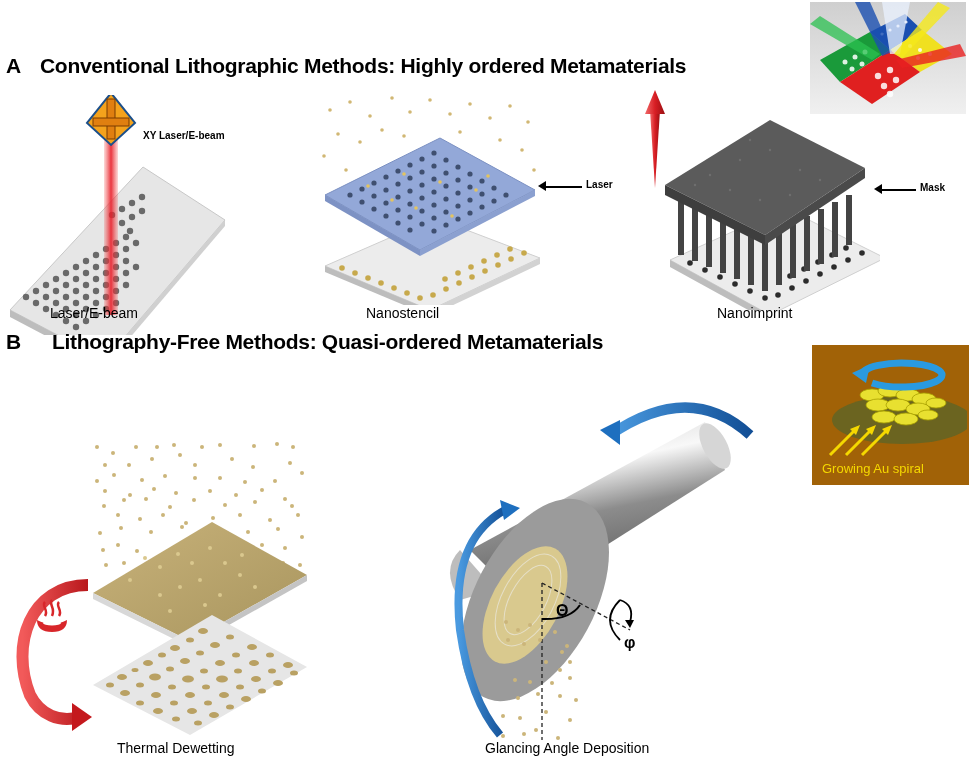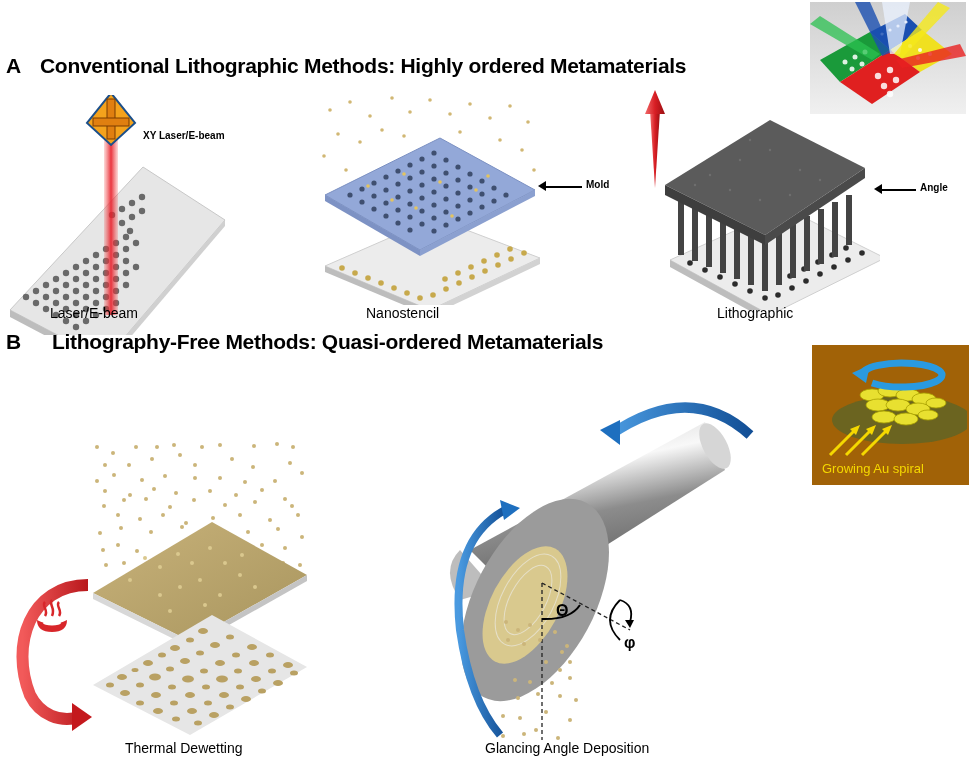--- a/index.html
+++ b/index.html
@@ -228,21 +228,21 @@
         <circle cx="106" cy="118" r="1.8"></circle>
         <circle cx="166" cy="100" r="1.8"></circle>
         <circle cx="142" cy="126" r="1.8"></circle>
         <circle cx="82" cy="110" r="1.8"></circle>
         <circle cx="178" cy="86" r="1.8"></circle>
     </g>
   </svg>
 </div>
 <div class="abs" style="left:542px;top:186px;width:40px;height:1.5px;background:#000;"></div>
 <div class="abs" style="left:538px;top:181px;width:0;height:0;border-top:5px solid transparent;border-bottom:5px solid transparent;border-right:8px solid #000;"></div>
-<div class="abs label" style="left:586px;top:179px;">Mold</div>
+<div class="abs label" style="left:586px;top:179px;">Laser</div>
 <div class="abs caption" style="left:366px;top:305px;">Nanostencil</div>
 
 <div class="abs" style="left:620px;top:80px;width:260px;height:230px;">
   <svg width="260" height="230" viewBox="0 0 260 230">
     <defs>
       <linearGradient id="redarrow" x1="0" x2="1">
         <stop offset="0" stop-color="#f06a6a"></stop>
           <stop offset="0.5" stop-color="#d81e24"></stop>
           <stop offset="1" stop-color="#9a0f12"></stop>
       </linearGradient>
@@ -302,22 +302,22 @@
         <circle cx="110" cy="110" r="1.2"></circle>
         <circle cx="200" cy="100" r="1.2"></circle>
         <circle cx="170" cy="115" r="1.2"></circle>
         <circle cx="130" cy="60" r="1.2"></circle>
         <circle cx="75" cy="105" r="1.2"></circle>
     </g>
   </svg>
 </div>
 <div class="abs" style="left:880px;top:189px;width:36px;height:1.5px;background:#000;"></div>
 <div class="abs" style="left:874px;top:184px;width:0;height:0;border-top:5px solid transparent;border-bottom:5px solid transparent;border-right:8px solid #000;"></div>
-<div class="abs label" style="left:920px;top:182px;">Angle</div>
-<div class="abs caption" style="left:717px;top:305px;">Lithographic</div>
+<div class="abs label" style="left:920px;top:182px;">Mask</div>
+<div class="abs caption" style="left:717px;top:305px;">Nanoimprint</div>
 
 <div class="abs" style="left:810px;top:2px;width:156px;height:112px;background:linear-gradient(180deg,#cfcfcf,#f0f0f0);overflow:hidden;">
   <svg width="156" height="112" viewBox="0 0 156 112">
     <polygon points="10,58 60,30 80,48 30,80" fill="#1a9a3a"></polygon>
     <polygon points="60,30 95,12 112,28 80,48" fill="#1a4fb0"></polygon>
     <polygon points="80,48 112,28 142,52 110,70" fill="#f0e020"></polygon>
     <polygon points="30,80 80,48 110,70 62,102" fill="#e02020"></polygon>
     <g fill="#ffffff" opacity="0.85">
       <circle cx="35" cy="60" r="2.5"></circle>
         <circle cx="45" cy="55" r="2.5"></circle>
@@ -511,21 +511,21 @@
   </svg>
 </div>
 
 <div class="abs" style="left:34px;top:598px;width:36px;height:36px;">
   <svg width="36" height="36" viewBox="0 0 36 36">
     <path d="M11,4 c-4,4 4,8 0,14 M18,2 c-4,4 4,8 0,16 M25,4 c-4,4 4,8 0,14" fill="none" stroke="#d8262a" stroke-width="2.5"></path>
     <path d="M3,22 Q18,30 33,22 Q33,34 18,34 Q3,34 3,22 Z" fill="#d8262a"></path>
     <ellipse cx="18" cy="25" rx="9" ry="2.5" fill="#fff"></ellipse>
   </svg>
 </div>
-<div class="abs caption" style="left:125px;top:740px;">Thermal Dewetting</div>
+<div class="abs caption" style="left:117px;top:740px;">Thermal Dewetting</div>
 
 <div class="abs" style="left:420px;top:400px;width:380px;height:340px;">
   <svg width="380" height="340" viewBox="0 0 380 340">
     <defs>
       <linearGradient id="rod" x1="0" y1="0" x2="0.3" y2="1">
         <stop offset="0" stop-color="#c8c8c8"></stop>
           <stop offset="0.35" stop-color="#f8f8f8"></stop>
           <stop offset="0.6" stop-color="#8c8c8c"></stop>
           <stop offset="1" stop-color="#5a5a5a"></stop>
       </linearGradient>

